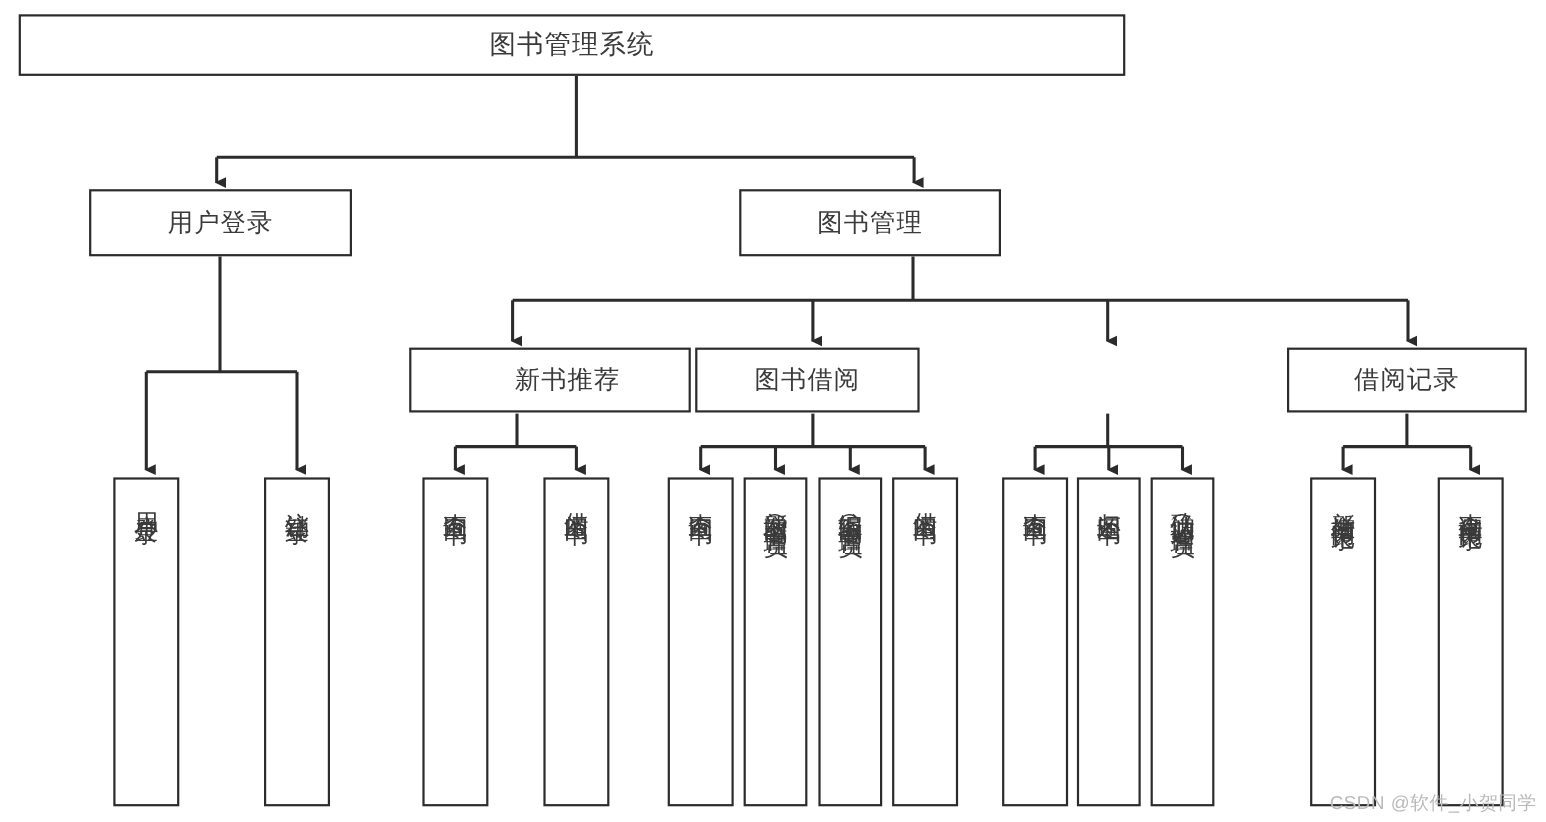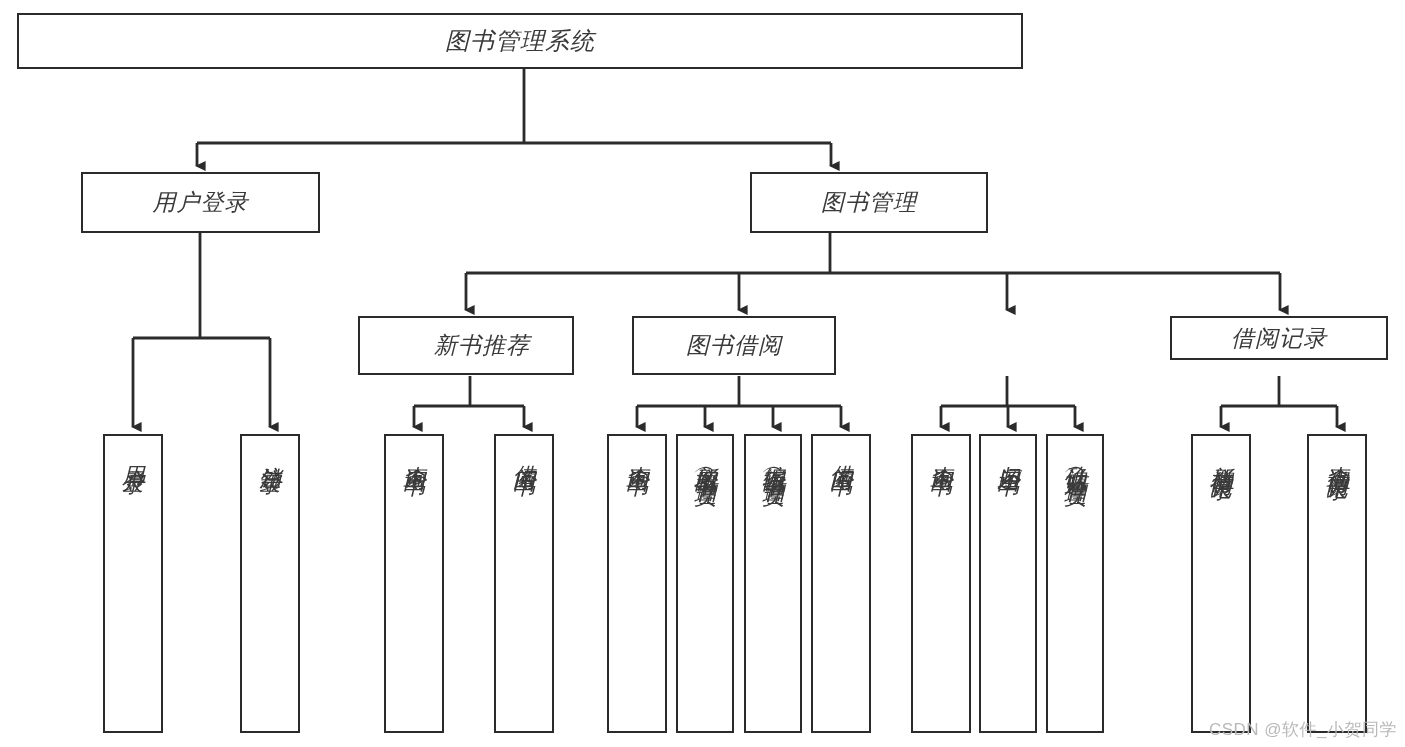--- a/index.html
+++ b/index.html
@@ -27,21 +27,20 @@
   }
   .node {
     position: absolute;
     box-sizing: border-box;
     border: 2.5px solid #2b2b2b;
     background: #ffffff;
     display: flex;
     align-items: center;
     justify-content: center;
     color: #2f2f2f;
-    font-style: italic;
   }
   .node .label {
     font-size: 23px;
     line-height: 1.25;
     letter-spacing: 1px;
     white-space: nowrap;
     color: #3a3a3a;
   }
   .node.vertical {
     align-items: flex-start;
@@ -122,31 +121,31 @@
     </g>
   </svg>
 
   <div class="node root" style="left:17px; top:13px; width:1006px; height:56px;">
     <span class="label">图书管理系统</span>
   </div>
 
   <div class="node" style="left:81px; top:172px; width:239px; height:61px;">
     <span class="label">用户登录</span>
   </div>
-  <div class="node" style="left:750px; top:172px; width:238px; height:61px;">
+  <div class="node" style="left:672px; top:172px; width:238px; height:61px;">
     <span class="label">图书管理</span>
   </div>
 
-  <div class="node" style="left:358px; top:316px; width:216px; height:59px;padding-left:32px;">
+  <div class="node" style="left:372px; top:316px; width:256px; height:59px;padding-left:32px;">
     <span class="label">新书推荐</span>
   </div>
   <div class="node" style="left:632px; top:316px; width:204px; height:59px;">
     <span class="label">图书借阅</span>
   </div>
-  <div class="node" style="left:1170px; top:316px; width:218px; height:44px;">
+  <div class="node" style="left:1170px; top:316px; width:218px; height:59px;">
     <span class="label">借阅记录</span>
   </div>
 
   <div class="node vertical" style="left:103px; top:434px; width:60px; height:299px;">
     <span class="label">用户登录</span>
   </div>
   <div class="node vertical" style="left:240px; top:434px; width:60px; height:299px;">
     <span class="label">注销登录</span>
   </div>
 

